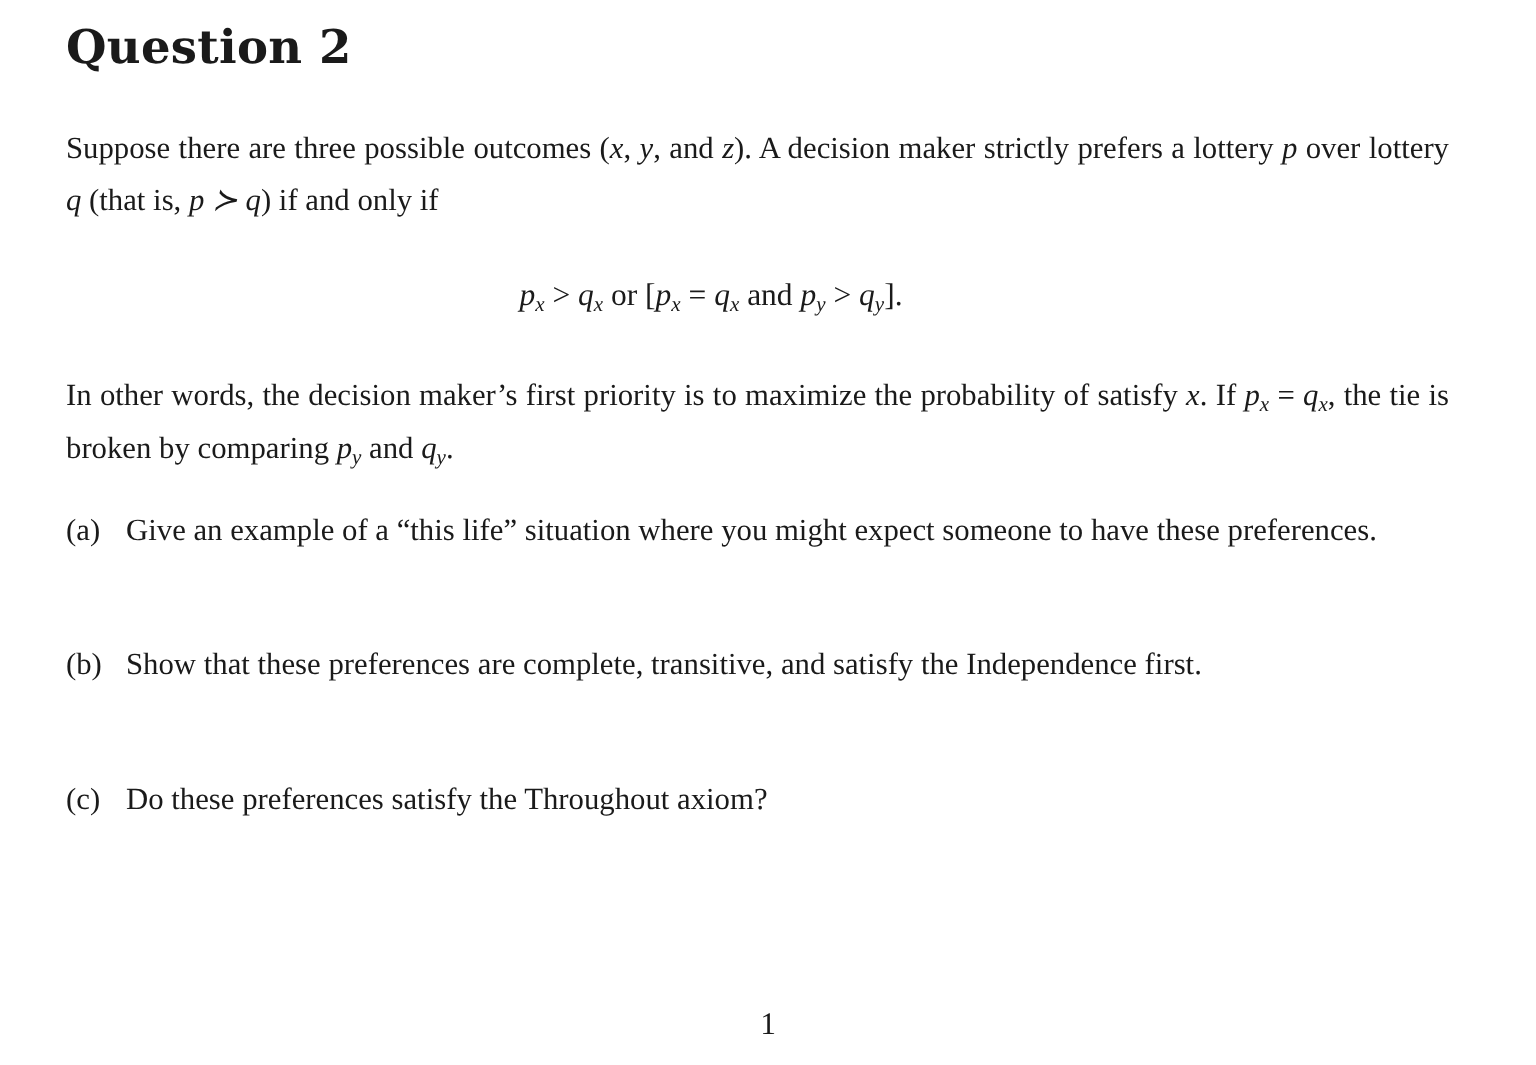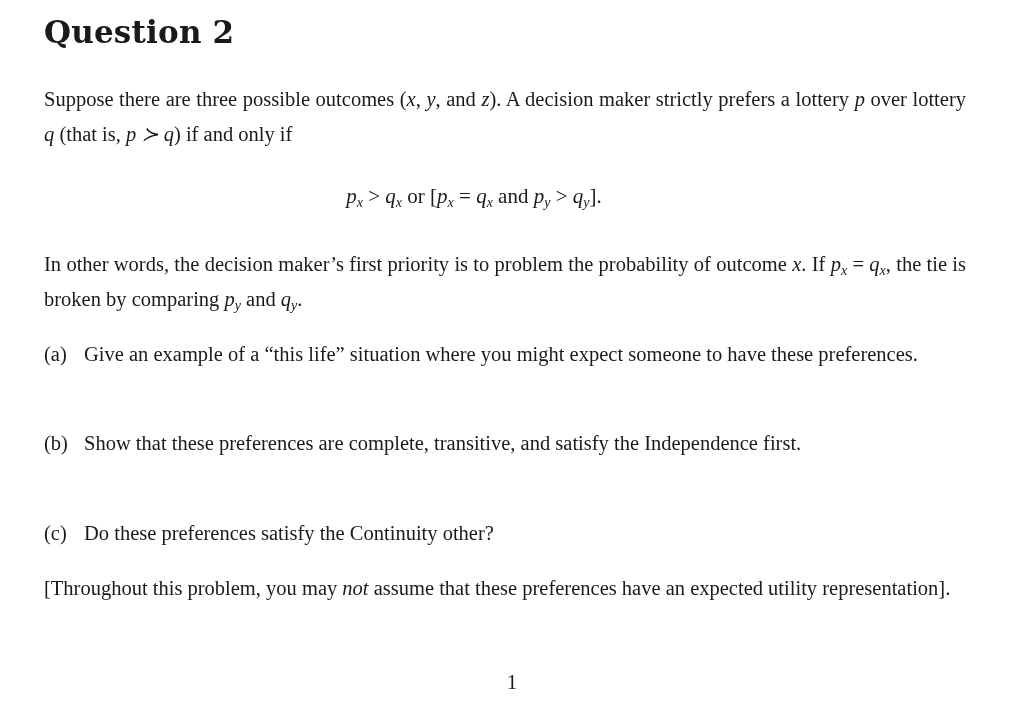--- a/index.html
+++ b/index.html
@@ -30,37 +30,34 @@
 
   <div class="para" style="top:82px;">
     <span>Suppose there are three possible outcomes (</span><span class="it">x</span><span>, </span><span class="it">y</span><span>, and </span><span class="it">z</span><span>). A decision maker strictly prefers a lottery </span><span class="it">p</span><span> over lottery </span><span class="it">q</span><span> (that is, </span><span class="it">p ≻ q</span><span>) if and only if</span>
   </div>
 
   <div class="display">
     <span class="it">p</span><sub>x</sub><span> &gt; </span><span class="it">q</span><sub>x</sub><span> or [</span><span class="it">p</span><sub>x</sub><span> = </span><span class="it">q</span><sub>x</sub><span> and </span><span class="it">p</span><sub>y</sub><span> &gt; </span><span class="it">q</span><sub>y</sub><span>].</span>
   </div>
 
   <div class="para" style="top:247px;">
-    <span>In other words, the decision maker’s first priority is to problem the probability of outcome</span>
+    <span>In other words, the decision maker’s first priority is to maximize the probability of satisfy</span>
     <span class="it">x</span><span>. If </span><span class="it">p</span><sub>x</sub><span> = </span><span class="it">q</span><sub>x</sub><span>, the tie is broken by comparing </span><span class="it">p</span><sub>y</sub><span> and </span><span class="it">q</span><sub>y</sub><span>.</span>
   </div>
 
   <div class="item" style="top:337px;">
     <span class="lbl">(a)</span>
     <span class="txt">Give an example of a “this life” situation where you might expect someone to have these preferences.</span>
   </div>
 
   <div class="item" style="top:426px;">
     <span class="lbl">(b)</span>
     <span class="txt">Show that these preferences are complete, transitive, and satisfy the Independence first.</span>
   </div>
 
   <div class="item" style="top:516px;">
     <span class="lbl">(c)</span>
-    <span class="txt">Do these preferences satisfy the Continuity other?</span>
+    <span class="txt">Do these preferences satisfy the Throughout axiom?</span>
   </div>
 
-  <div class="para" style="top:571px;">
-    <span>[Throughout this problem, you may </span><span class="it">not</span><span> assume that these preferences have an expected utility representation].</span>
-  </div>
 
   <div class="pagenum">1</div>
 </div>
 
 </body></html>

